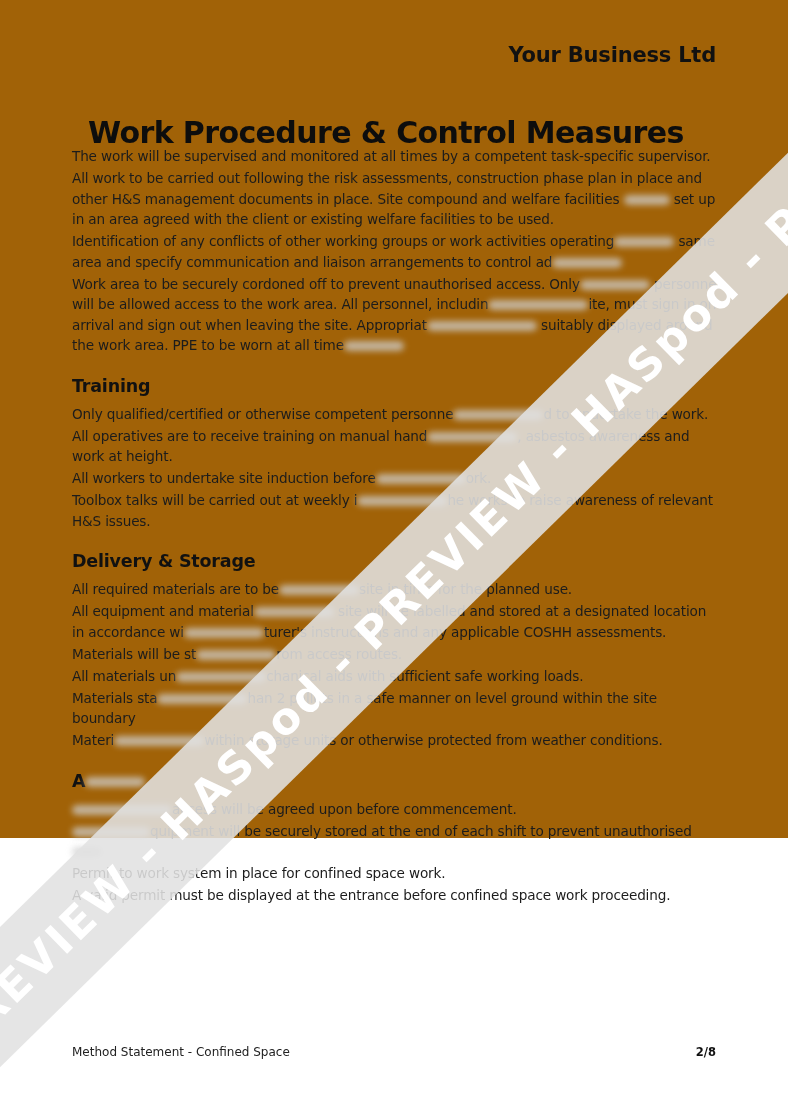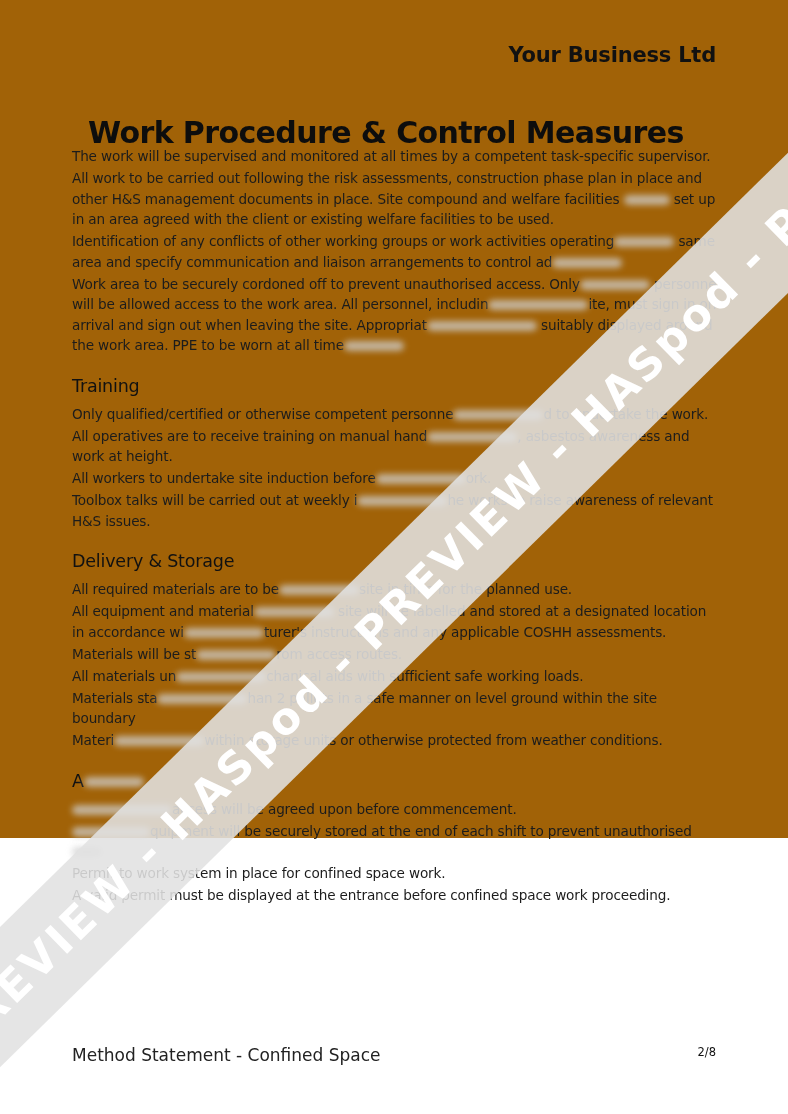--- a/index.html
+++ b/index.html
@@ -17,33 +17,33 @@
       position: absolute; left: 71px; top: 98px; margin: 17px;
       font-family: "DejaVu Sans", sans-serif; font-weight: bold;
       font-size: 30px; color: #0d0d0d; letter-spacing: -0.6px; white-space: nowrap;
     }
     .content { position: absolute; left: 72px; top: 146px; width: 650px; }
     .para {
       font-size: 13.6px; line-height: 20.5px; margin: 0 0 1.5px 0;
       color: #1c1c1c; letter-spacing: -0.15px;
     }
     .h2 {
-      font-family: "DejaVu Sans", sans-serif; font-weight: normal;
+      font-family: "DejaVu Sans", sans-serif; font-weight: bold;
       font-size: 17.5px; color: #111; margin: 20px 0 6px 0; letter-spacing: -0.2px;
       height: 22px;
     }
     .blur {
       display: inline-block; vertical-align: middle; height: 10px;
       background: #cfcfcf; border-radius: 6px; filter: blur(3px); opacity: 0.75;
     }
     .footer-left {
-      position: absolute; left: 72px; top: 1045px; font-size: 17px; color: #222;
+      position: absolute; left: 72px; top: 1045px; font-size: 12px; color: #222;
     }
     .footer-right {
-      position: absolute; right: 72px; top: 1045px; font-size: 11.5px; font-weight: normal; color: #111;
+      position: absolute; right: 72px; top: 1045px; font-size: 11.5px; font-weight: bold; color: #111;
     }
     .watermark {
       position: absolute; left: -250px; top: 505px; width: 1400px; height: 100px;
       background: rgba(225, 225, 225, 0.88);
       transform: rotate(-44.5deg); transform-origin: center center;
       display: flex; align-items: center; justify-content: center;
       pointer-events: none;
     }
     .watermark-text {
       color: #ffffff; font-family: "DejaVu Sans", sans-serif; font-weight: bold;

